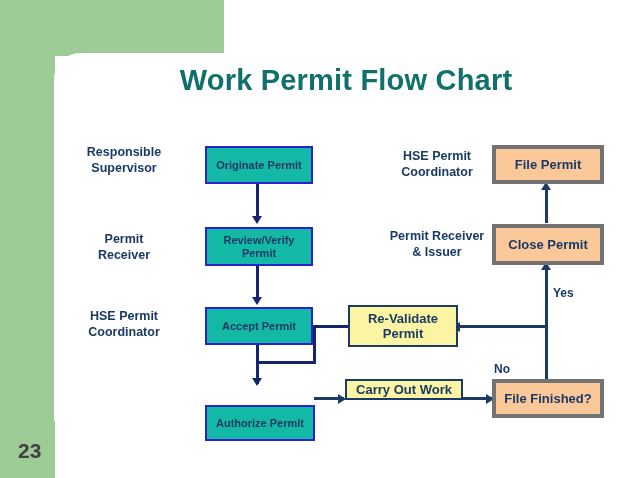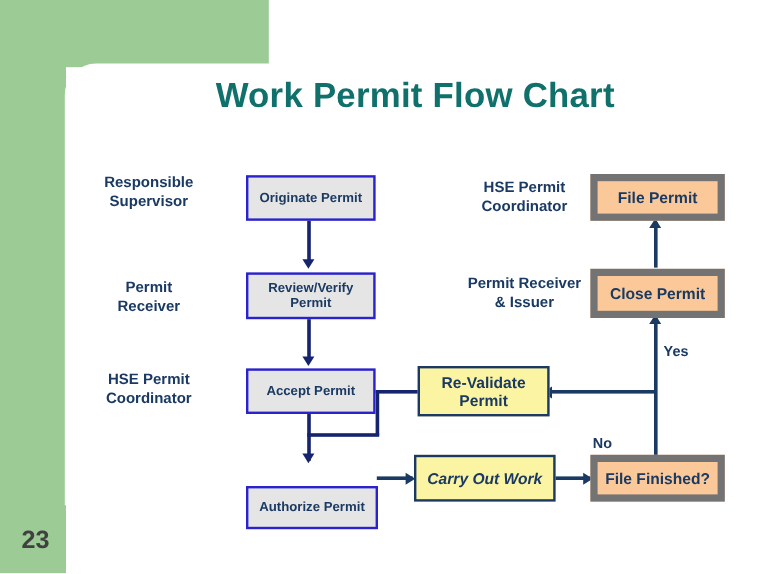--- a/index.html
+++ b/index.html
@@ -80,32 +80,32 @@
     display: flex;
     align-items: center;
     justify-content: center;
     text-align: center;
     font-weight: bold;
     color: #1b3a63;
     line-height: 1.18;
     white-space: pre-line;
   }
   .node.blue {
-    background: #e5e5e5;
+    background: #14b8a6;
     border: 2px solid #2b22cf;
     font-size: 11px;
   }
   .node.yellow {
     background: #fbf4a3;
     border: 2px solid #1b3a63;
     font-size: 13px;
   }
   .node.peach {
     background: #fbc999;
-    border: 6px solid #737373;
+    border: 4px solid #737373;
     font-size: 13px;
   }
   
   .conn {
     position: absolute;
     background: #1b3a63;
   }
   .conn.blueline { background: #16246e; }
   .arrow {
     position: absolute;
@@ -201,21 +201,21 @@
   <div class="node blue" style="left:205px; top:227px; width:108px; height:39px;">Review/Verify
 Permit</div>
 
   <div class="node blue" style="left:205px; top:307px; width:108px; height:38px;">Accept Permit</div>
 
   <div class="node blue" style="left:205px; top:381px; width:110px; height:36px;margin-top:24px;">Authorize Permit</div>
 
   <div class="node yellow" style="left:348px; top:305px; width:110px; height:42px;">Re-Validate
 Permit</div>
 
-  <div class="node yellow" style="left:345px; top:379px; width:118px; height:39px;font-style:italic;">Carry Out Work</div>
+  <div class="node yellow" style="left:345px; top:379px; width:118px; height:21px;">Carry Out Work</div>
 
   <div class="node peach" style="left:492px; top:379px; width:112px; height:39px;">File Finished?</div>
 
   <div class="node peach" style="left:492px; top:224px; width:112px; height:41px;">Close Permit</div>
 
   <div class="node peach" style="left:492px; top:145px; width:112px; height:39px;">File Permit</div>
 
 </div>
 
 </body></html>

